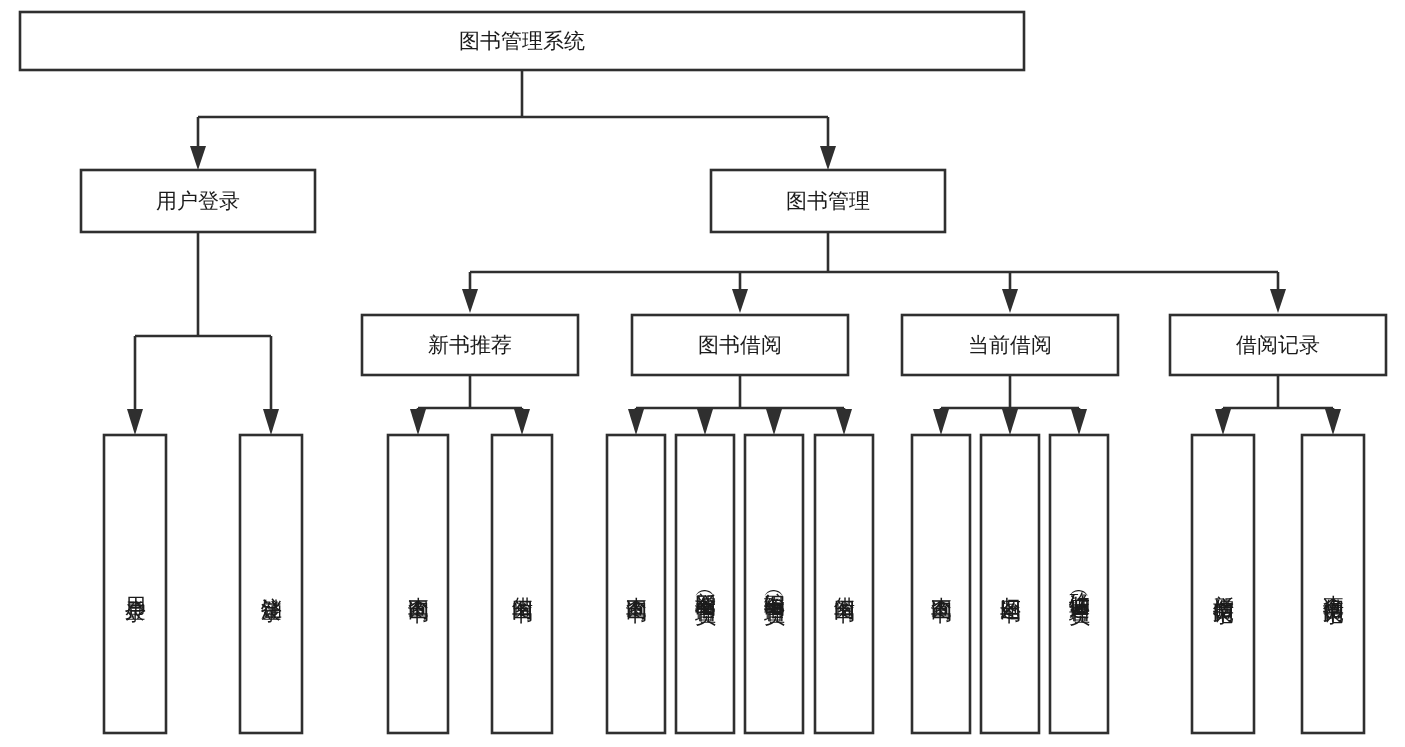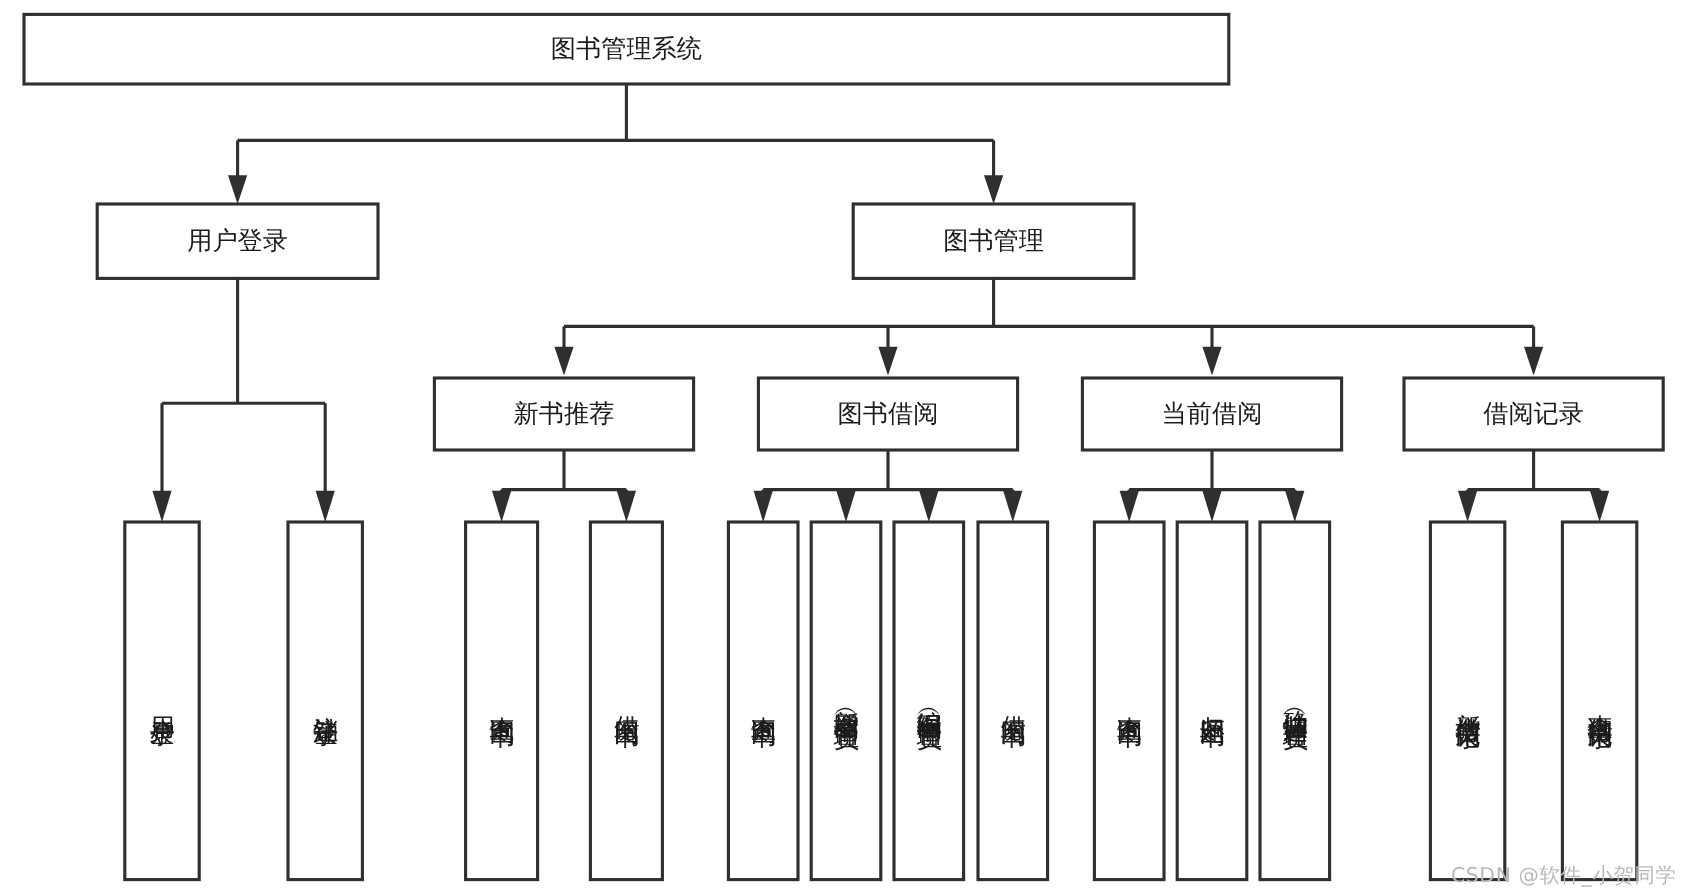--- a/index.html
+++ b/index.html
@@ -260,15 +260,14 @@
     <span class="leaf-label">确认归还（管理员）</span>
   </div>
 
   <div class="leaf-label-wrap" style="left:1192px; top:435px; width:62px; height:298px;">
     <span class="leaf-label">新增借阅记录</span>
   </div>
   <div class="leaf-label-wrap" style="left:1302px; top:435px; width:62px; height:298px;">
     <span class="leaf-label">查询借阅记录</span>
   </div>
 
-  <div class="watermark">CSDN @软件_小贺同学</div>
 
 </div>
 
 </body></html>

